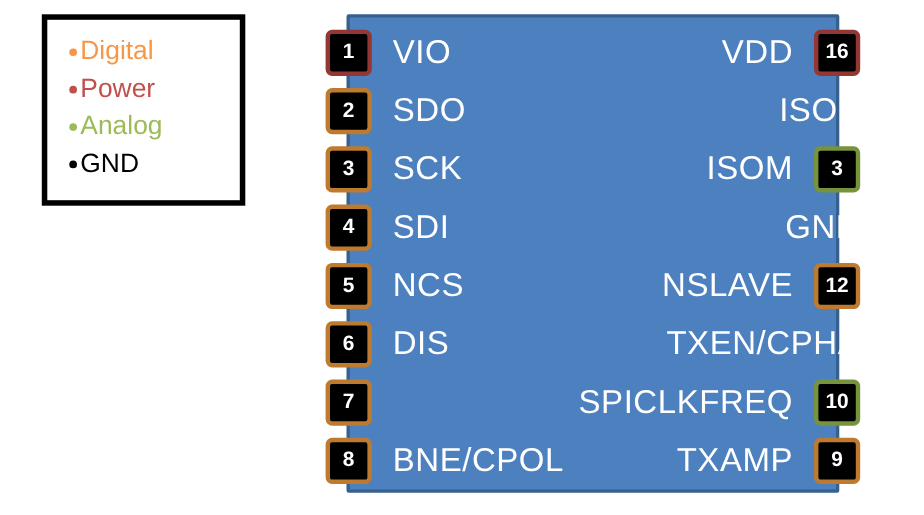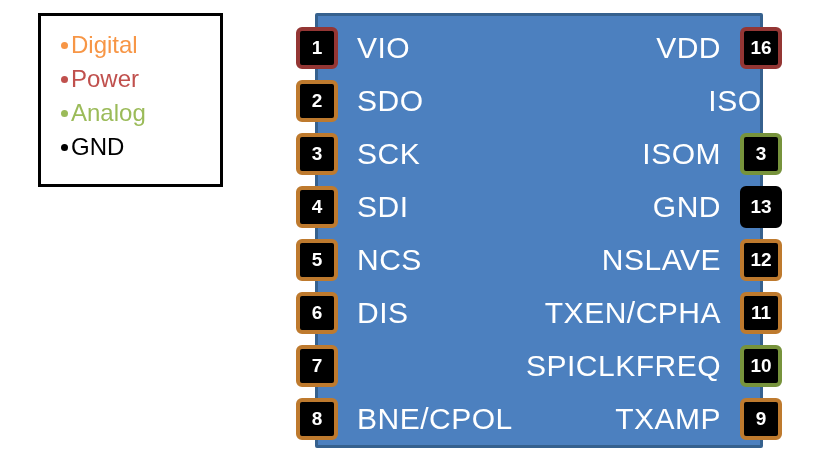--- a/index.html
+++ b/index.html
@@ -10,21 +10,21 @@
     overflow: hidden;
     font-family: "Liberation Sans", sans-serif;
   }
 
   
   .legend {
     position: absolute; left: 38px; top: 13px;
     width: 185px; height: 174px;
     box-sizing: border-box;
     background: #ffffff;
-    border: 3px solid #000000;
+    border: 5px solid #000000;
     padding: 12px 0 0 20px;
   }
   .legend-item {
     display: flex; align-items: center;
     font-size: 24px; line-height: 34px;
     white-space: nowrap;
   }
   .legend-dot {
     width: 7px; height: 7px; border-radius: 50%;
     background: currentColor; margin-right: 3px; flex: none;
@@ -147,29 +147,27 @@
       <span class="pin-label">VDD</span>
     </div>
     <div class="pin-row right">
       <span class="pin-label">ISOP</span>
     </div>
     <div class="pin-row right">
       <span class="pin-num" data-type="analog">3</span>
       <span class="pin-label">ISOM</span>
     </div>
     <div class="pin-row right">
-      <span class="pin-num" data-type="gnd">13</span>
       <span class="pin-label">GND</span>
     </div>
     <div class="pin-row right">
       <span class="pin-num" data-type="digital">12</span>
       <span class="pin-label">NSLAVE</span>
     </div>
     <div class="pin-row right">
-      <span class="pin-num" data-type="digital">11</span>
       <span class="pin-label">TXEN/CPHA</span>
     </div>
     <div class="pin-row right">
       <span class="pin-num" data-type="analog">10</span>
       <span class="pin-label">SPICLKFREQ</span>
     </div>
     <div class="pin-row right">
       <span class="pin-num" data-type="digital">9</span>
       <span class="pin-label">TXAMP</span>
     </div>

